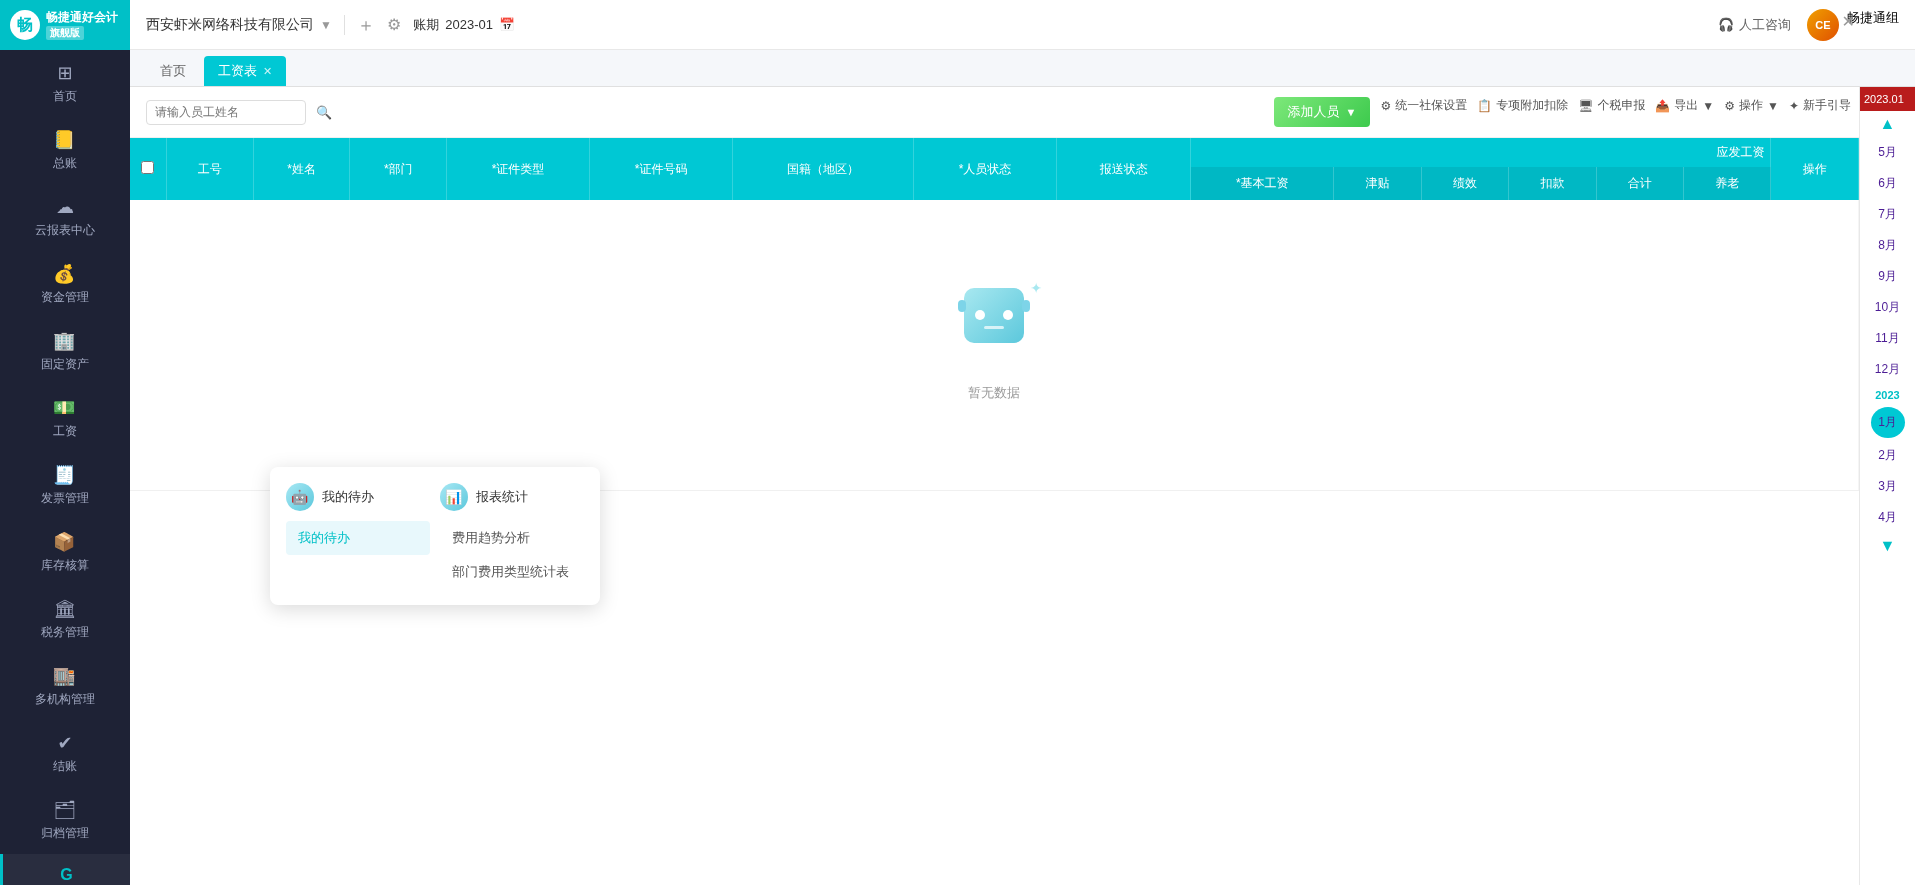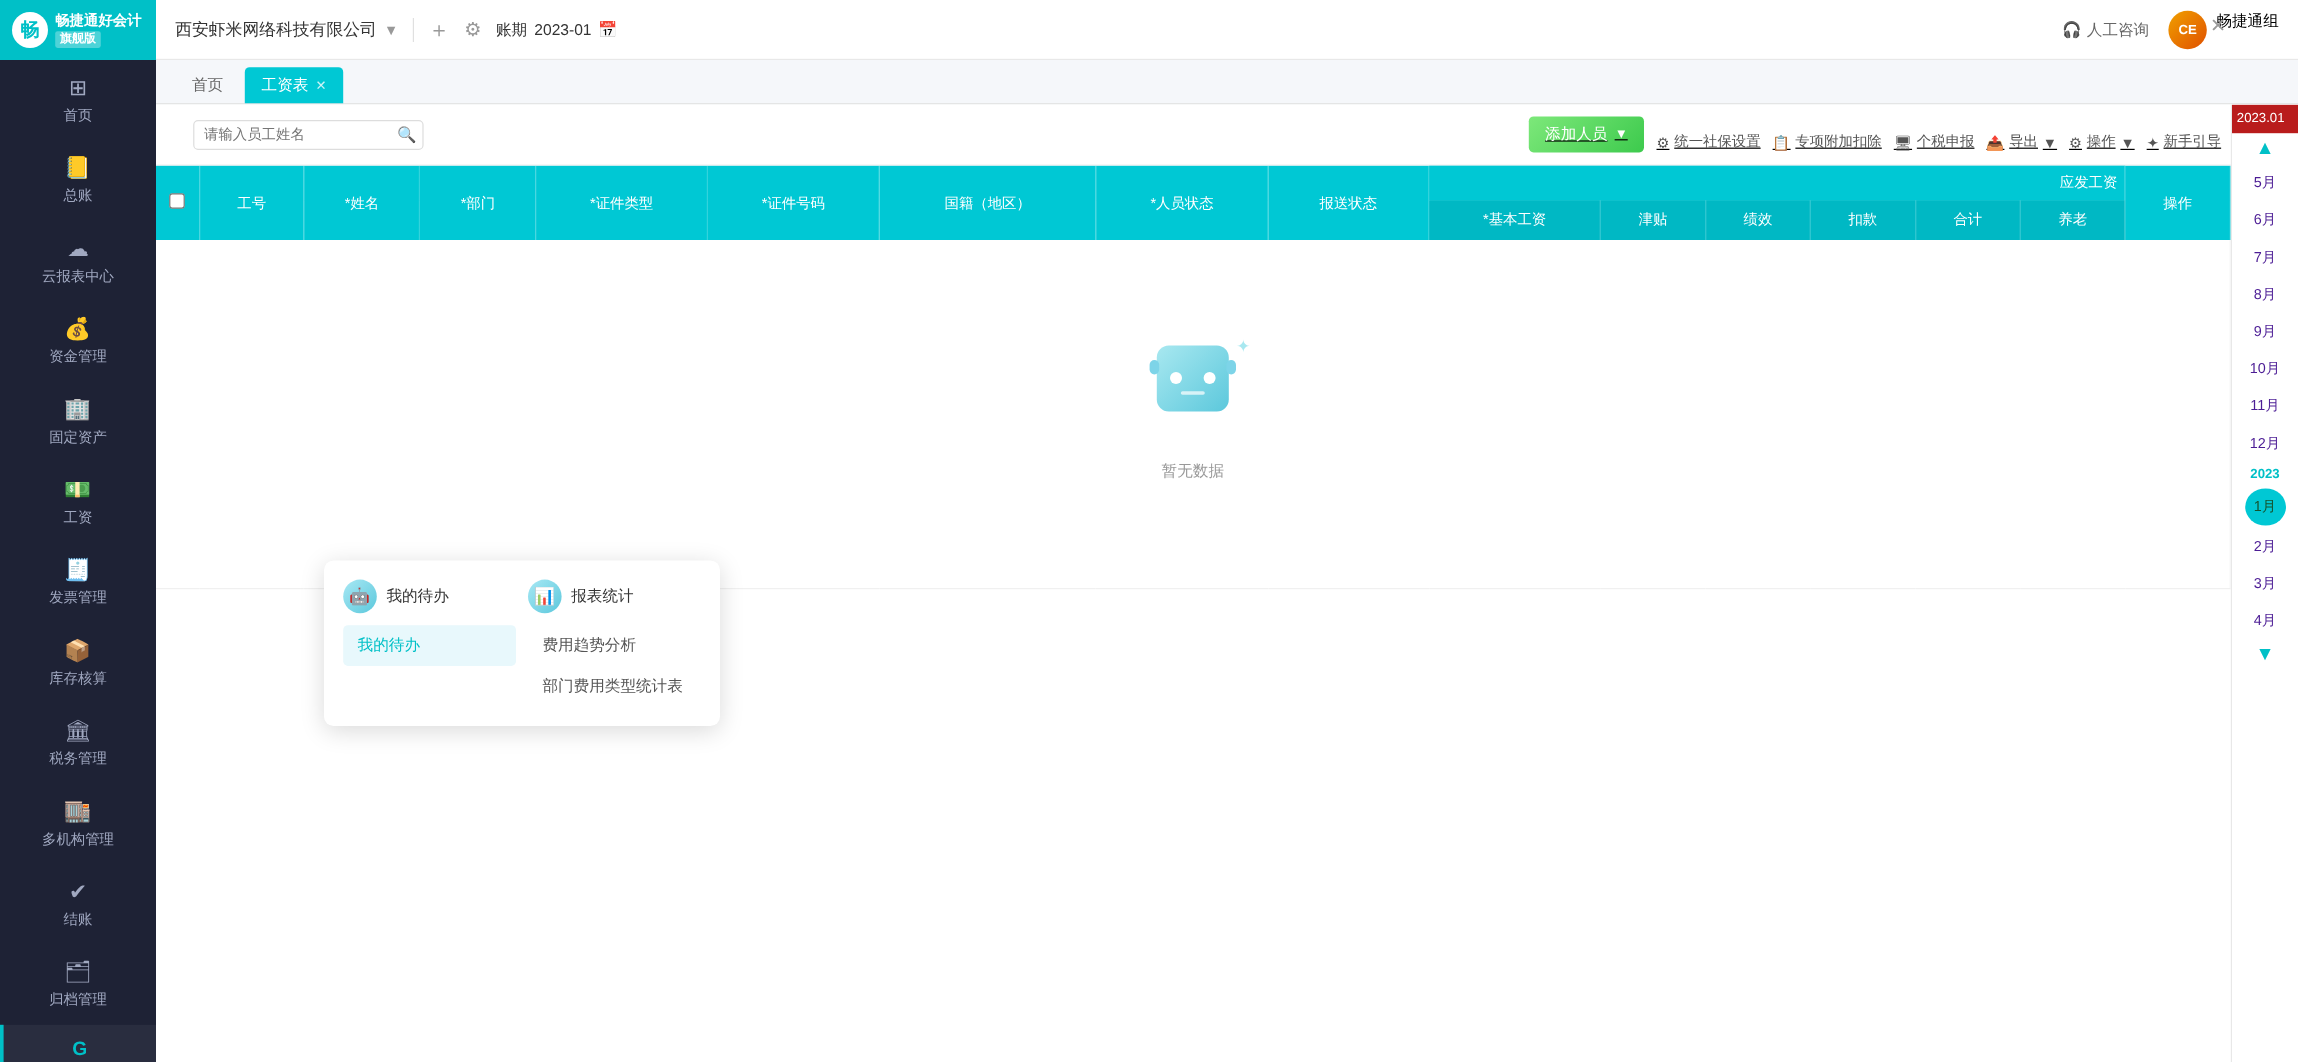--- a/index.html
+++ b/index.html
@@ -134,28 +134,27 @@
       display: flex;
       align-items: center;
       gap: 8px;
       border-bottom: 1px solid #f0f0f0;
     }
     .search-wrap {
       display: flex; align-items: center;
       border: 1px solid #ddd;
       border-radius: 4px;
       padding: 4px 8px;
-      width: 192px;
+      width: 160px;
       gap: 6px;
-      margin-left: 15px;
     }
     .search-wrap input {
       border: none; outline: none; font-size: 12px; color: #999; background: transparent; flex: 1;
     }
-    .toolbar-right { margin-left: auto; display: flex; align-items: flex-end; gap: 10px; text-decoration: underline; }
+    .toolbar-right { margin-left: auto; display: flex; align-items: flex-start; gap: 10px; }
     .btn-add-person {
       background: linear-gradient(135deg, #7de87a, #3dca4d);
       color: white;
       border: none;
       border-radius: 4px;
       padding: 6px 14px;
       font-size: 13px;
       cursor: pointer;
       display: flex; align-items: center; gap: 6px;
     }
@@ -300,21 +299,21 @@
     .month-item {
       width: 100%;
       text-align: center;
       padding: 7px 4px;
       cursor: pointer;
       color: #4c1d95;
       font-size: 12px;
     }
     .month-item.active {
       background: #00c8d4;
-      color: #14532d;
+      color: #4c1d95;
       border-radius: 50%;
       width: 34px;
       margin: 2px auto;
     }
     .month-year-label {
       color: #00c0c7;
       font-size: 11px;
       font-weight: bold;
       padding: 4px;
       text-align: center;

